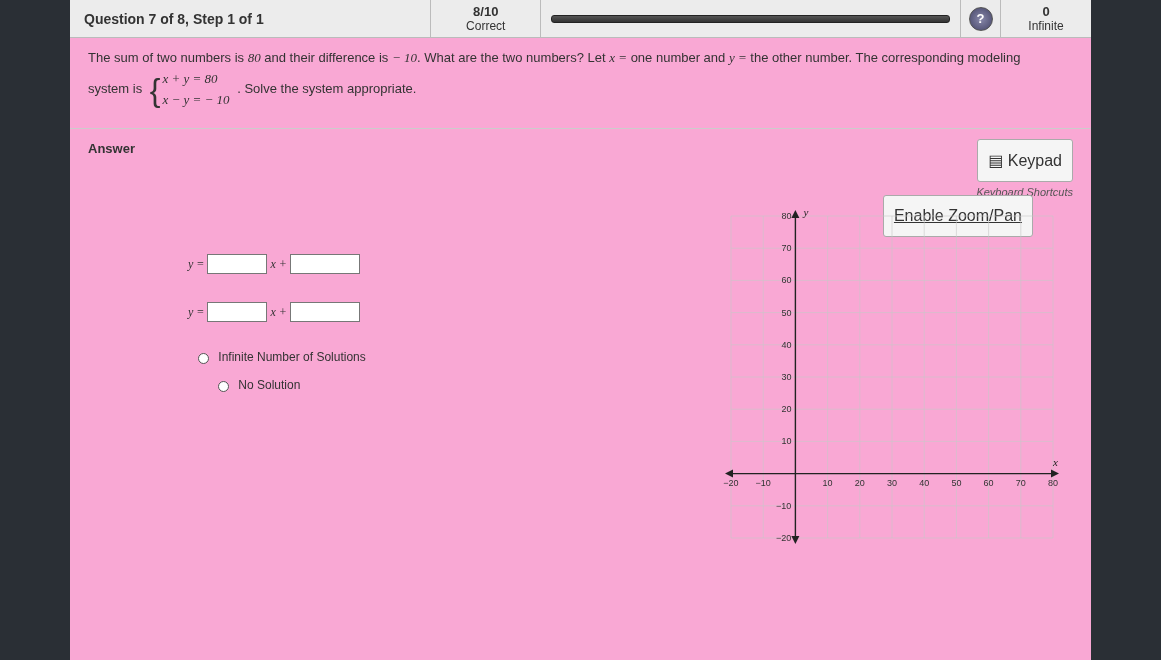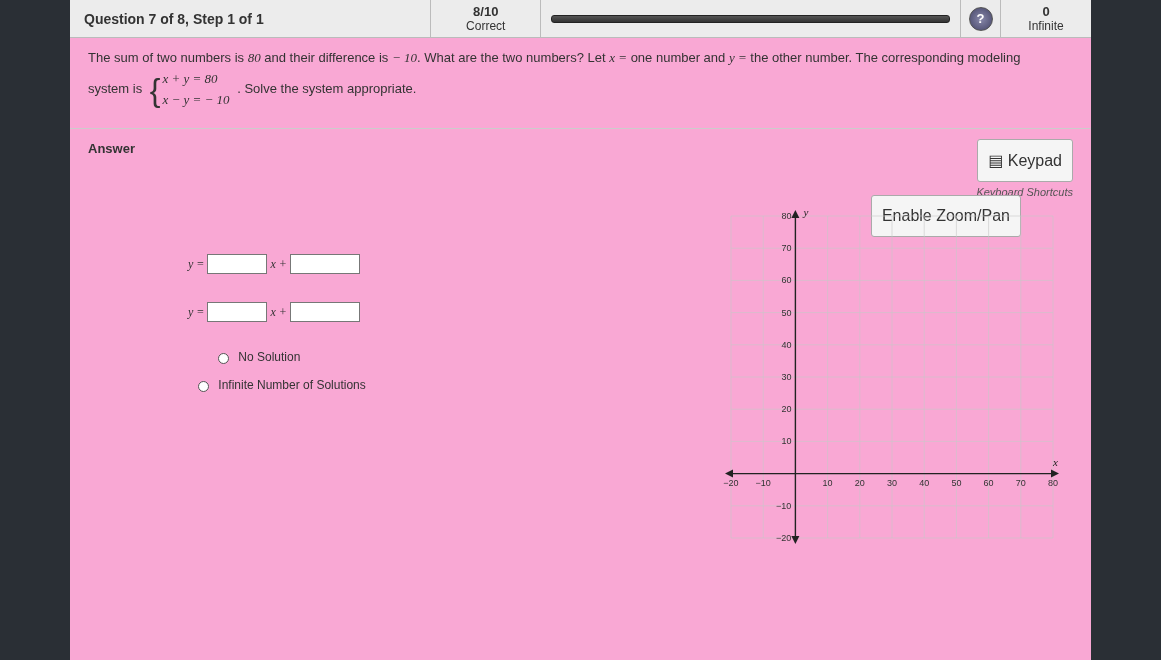--- a/index.html
+++ b/index.html
@@ -105,22 +105,23 @@
     background:#f5f5f5;
     border:1px solid #aaa;
     border-radius:3px;
     padding:11px 10px;
     font-size:16px;
     cursor:pointer;
   }
   .kbd-shortcuts{font-size:11px;color:#555;margin-top:4px;font-style:italic;}
   .zoom-btn{
     position:absolute;
-    right:70px;
+    right:58px;
     top:66px;
+    text-decoration:underline;
   }
   .answer-content{
     display:flex;
     margin-top:50px;
   }
   .left-inputs{
     flex:1;
     padding: 20px 20px 0 100px;
     font-size:12px;
   }
@@ -213,28 +214,28 @@
 
         <div class="eq-line">
           <span>y =</span>
           <input class="input-small" style="">
           <span>x +</span>
           <input class="input-med" style="">
         </div>
 
 
 
+        <div class="radio-line" style="margin-left:10px;">
+          <span class="radio-circle"></span>
+          <span>Infinite Number of Solutions</span>
+        </div>
+
         <div class="radio-line">
           <span class="radio-circle"></span>
           <span>No Solution</span>
-        </div>
-
-        <div class="radio-line" style="margin-left:10px;">
-          <span class="radio-circle"></span>
-          <span>Infinite Number of Solutions</span>
         </div>
       </div>
 
       <div class="graph-area">
         <svg class="grid" viewBox="0 0 360 360">
             <line x1="28" y1="332" x2="28" y2="10" stroke="#c8c8c8" stroke-width="0.6"></line>
             <line x1="60.2" y1="332" x2="60.2" y2="10" stroke="#c8c8c8" stroke-width="0.6"></line>
             <line x1="92.4" y1="332" x2="92.4" y2="10" stroke="#c8c8c8" stroke-width="0.6"></line>
             <line x1="124.6" y1="332" x2="124.6" y2="10" stroke="#c8c8c8" stroke-width="0.6"></line>
             <line x1="156.8" y1="332" x2="156.8" y2="10" stroke="#c8c8c8" stroke-width="0.6"></line>

